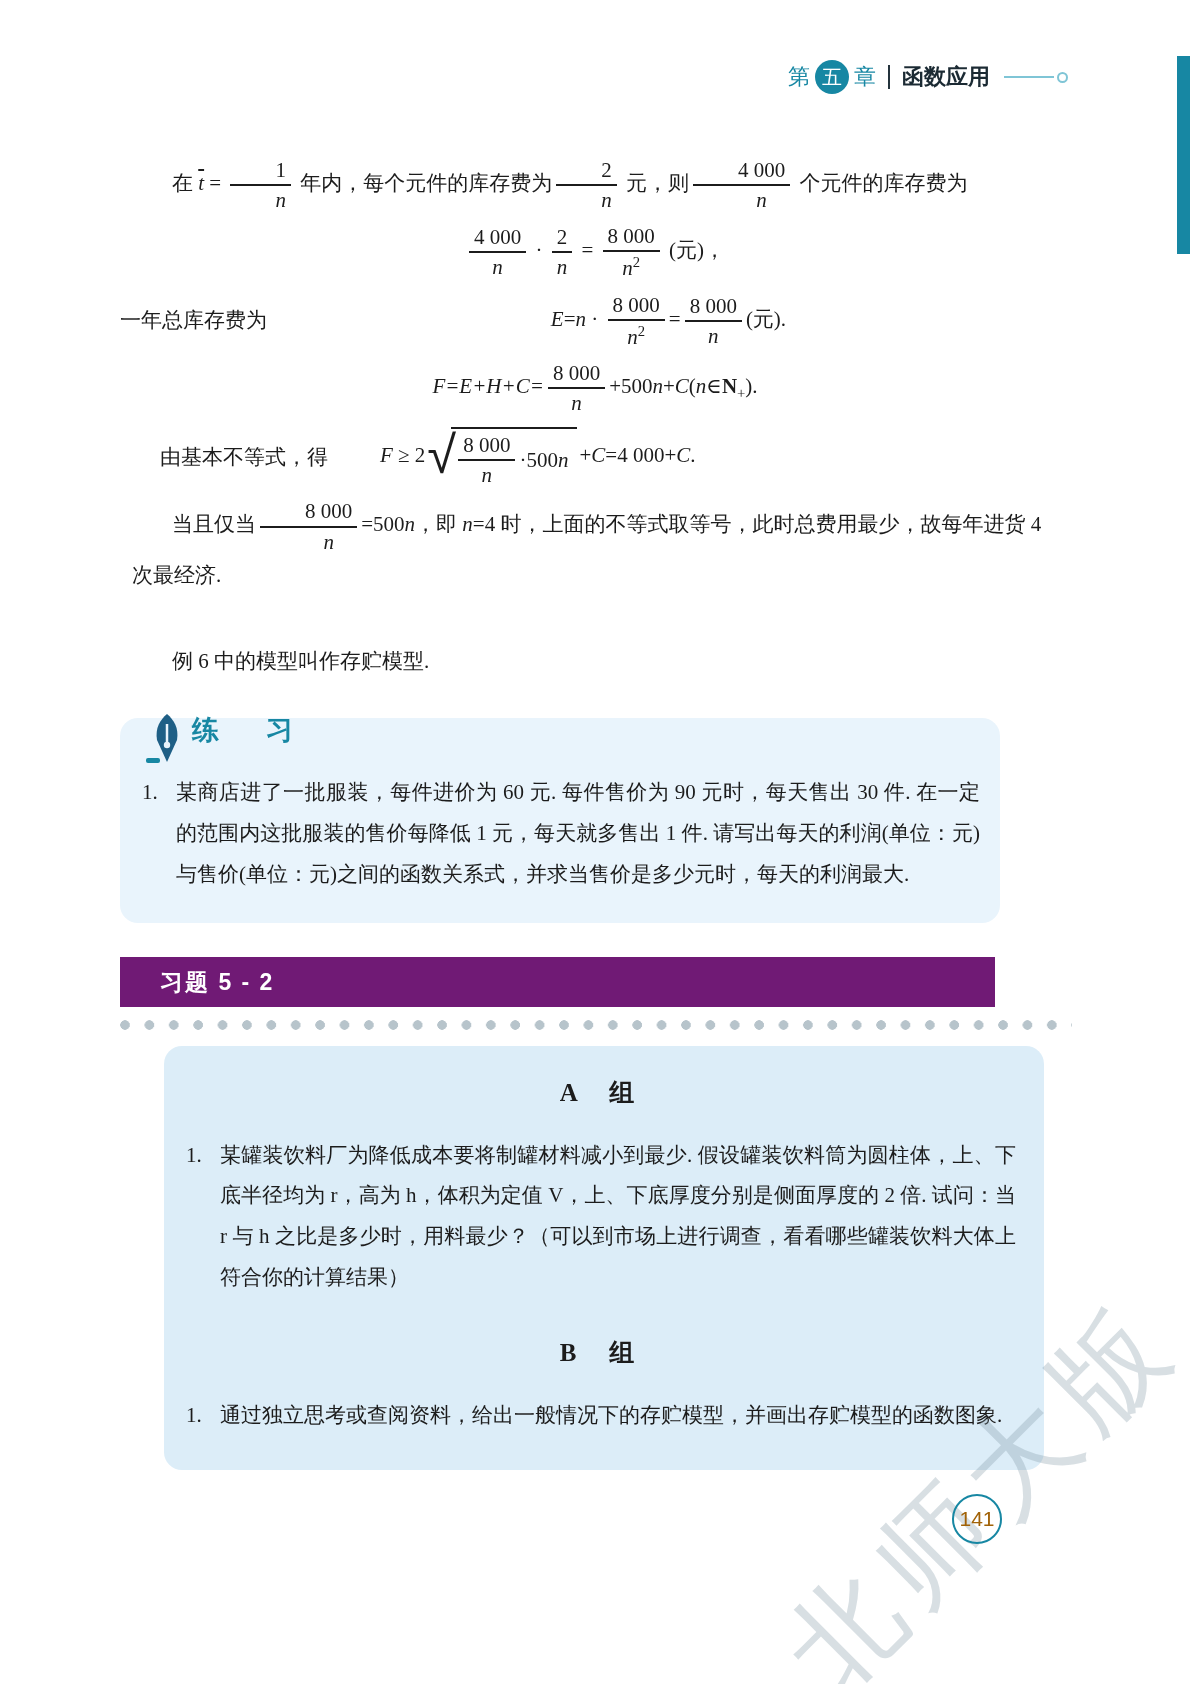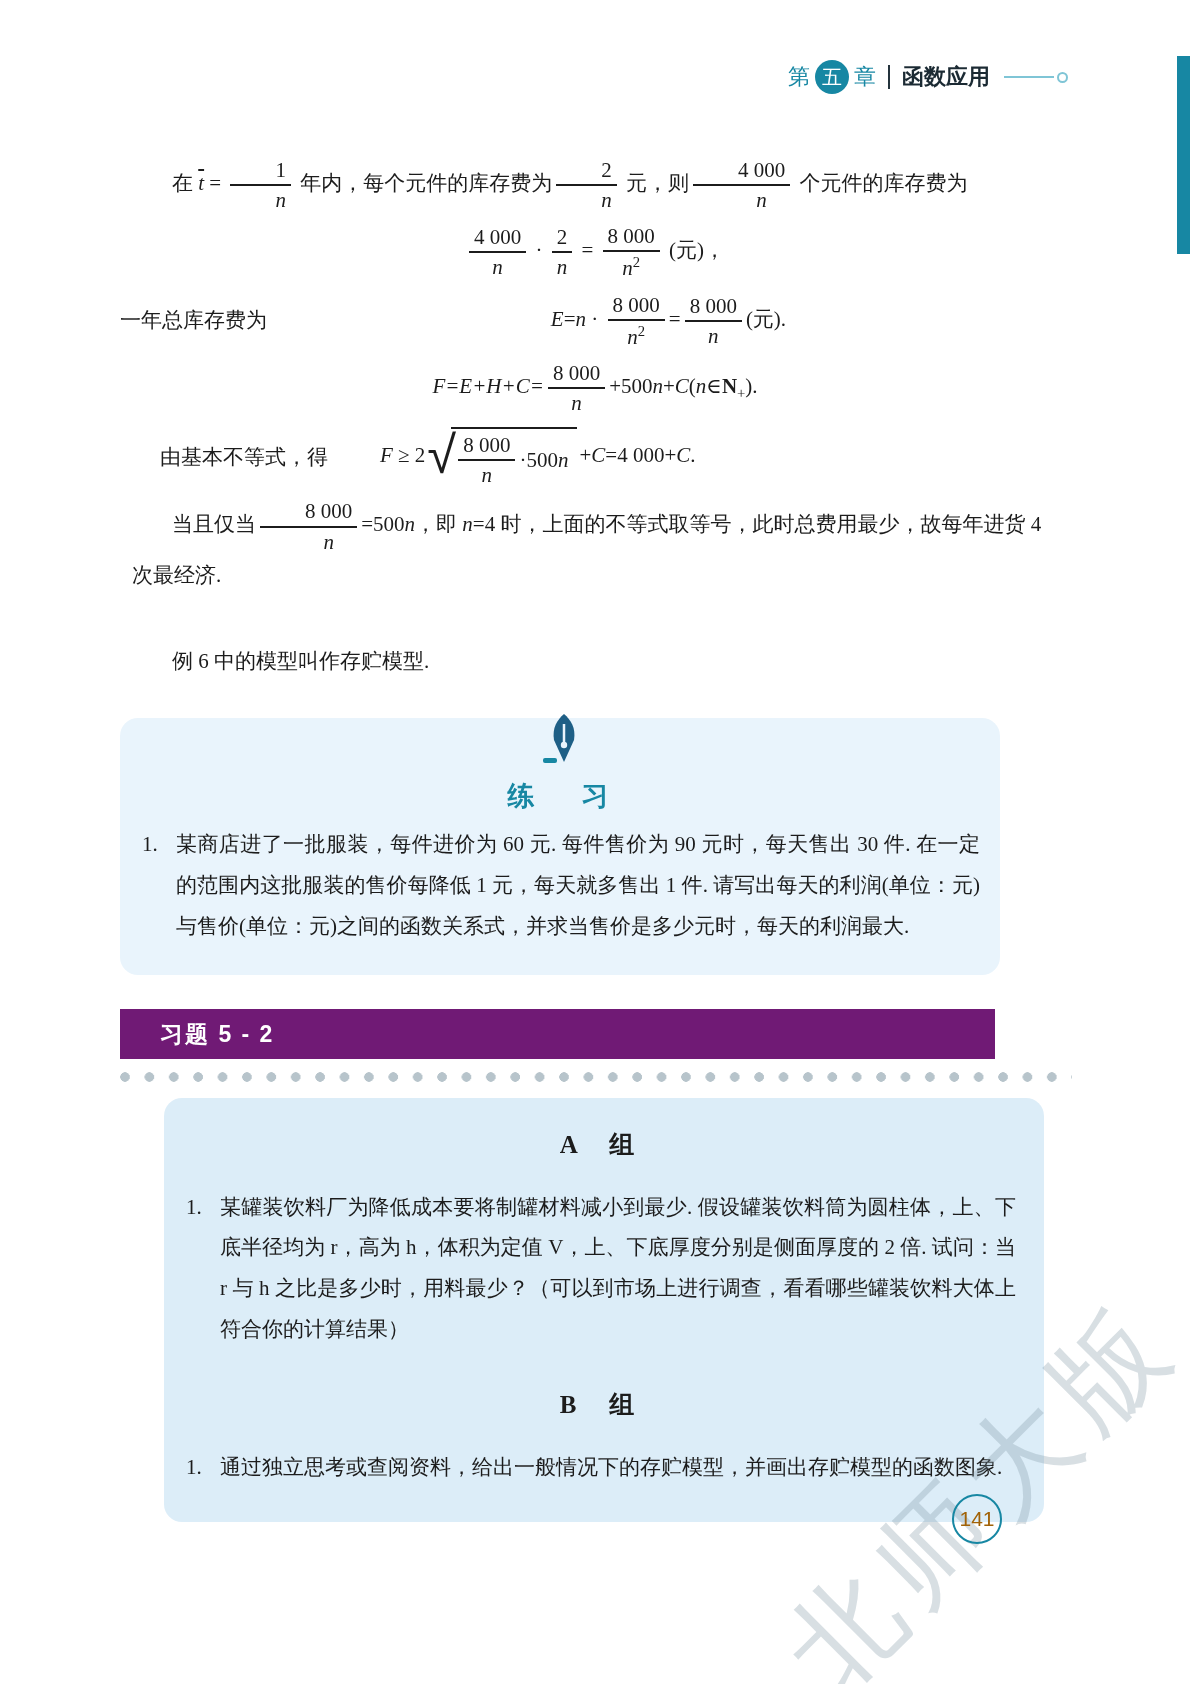--- a/index.html
+++ b/index.html
@@ -36,21 +36,21 @@
   .row-main { flex:1; text-align:center; }
   .row-main.left { text-align:left; padding-left:52px; }
   .sqrt { display:inline-flex; align-items:stretch; vertical-align:middle; margin:0 2px; }
   .rad { font-size:2.5em; line-height:1.05; font-family:"DejaVu Sans",sans-serif; font-weight:200; margin-right:-5px; }
   .radicand { border-top:2px solid #1c1c1c; display:inline-flex; align-items:center; padding:4px 9px 0 3px; }
   .p-example { margin-top:44px; }
 
   
   .practice { margin-top:36px; width:880px; background:#e9f4fc; border-radius:18px;
               padding:10px 20px 28px 18px; box-sizing:border-box; }
-  .practice-head { display:flex; align-items:center; gap:14px; margin:-16px 0 8px 8px;flex-direction:column; }
+  .practice-head { display:flex; align-items:flex-start; gap:6px; margin:-16px 0 8px 8px; }
   .practice-title { font-family:"Liberation Sans","DejaVu Sans",sans-serif; font-size:27px; font-weight:bold;
                     color:#1787a3; letter-spacing:10px; padding-bottom:2px; }
   .hang-item { display:flex; line-height:1.95; }
   .hang-no { width:34px; flex:none; padding-left:4px; }
   .hang-text { flex:1; text-align:justify; }
 
   
   .ex-bar { margin-top:34px; width:875px; height:50px; background:#701a75; color:#ffffff;
             font-family:"Liberation Sans","DejaVu Sans",sans-serif; font-size:23px; font-weight:bold;
             line-height:50px; padding-left:40px; box-sizing:border-box; letter-spacing:2px; }

